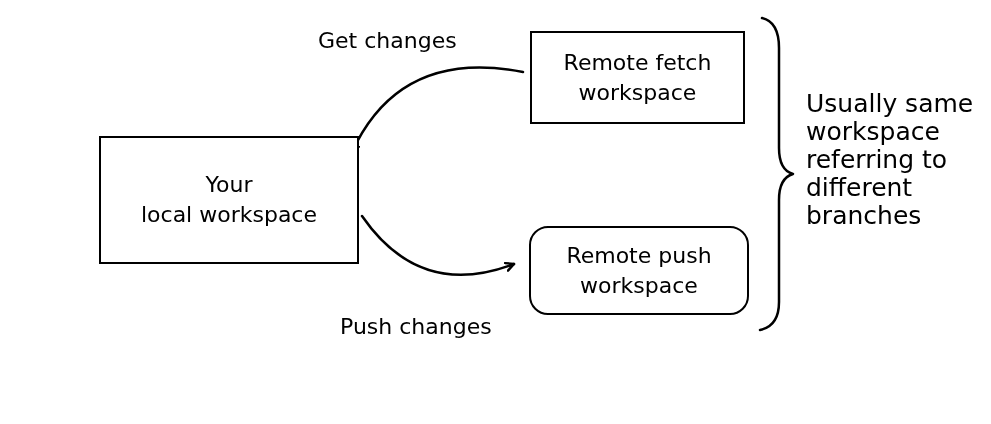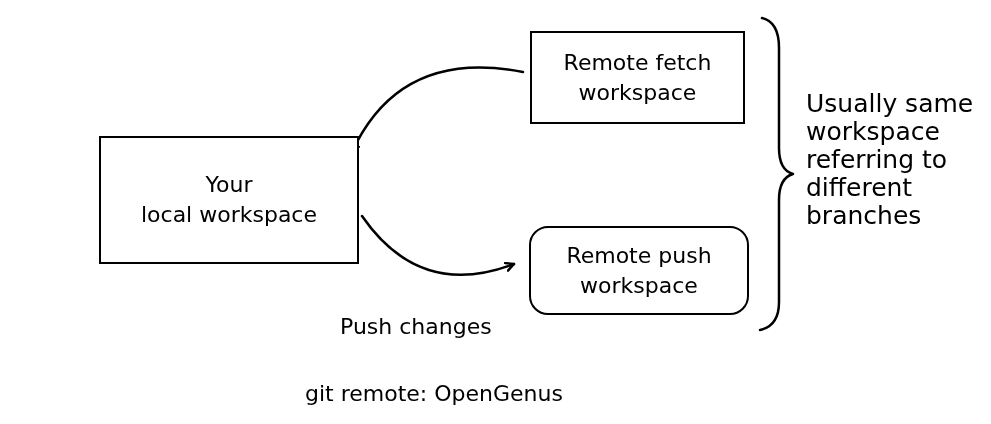--- a/index.html
+++ b/index.html
@@ -74,24 +74,24 @@
 
   <div class="box" id="box-local">Your
 local workspace</div>
 
   <div class="box" id="box-fetch">Remote fetch
 workspace</div>
 
   <div class="box" id="box-push">Remote push
 workspace</div>
 
+  <div class="float-label" id="label-get">Get changes</div>
 
   <div class="float-label" id="label-push">Push changes</div>
 
   <div class="float-label" id="brace-note">Usually same
 workspace
 referring to
 different
 branches</div>
 
-  <div class="float-label" id="caption">git remote: OpenGenus</div>
 
 </div>
 
 </body></html>

